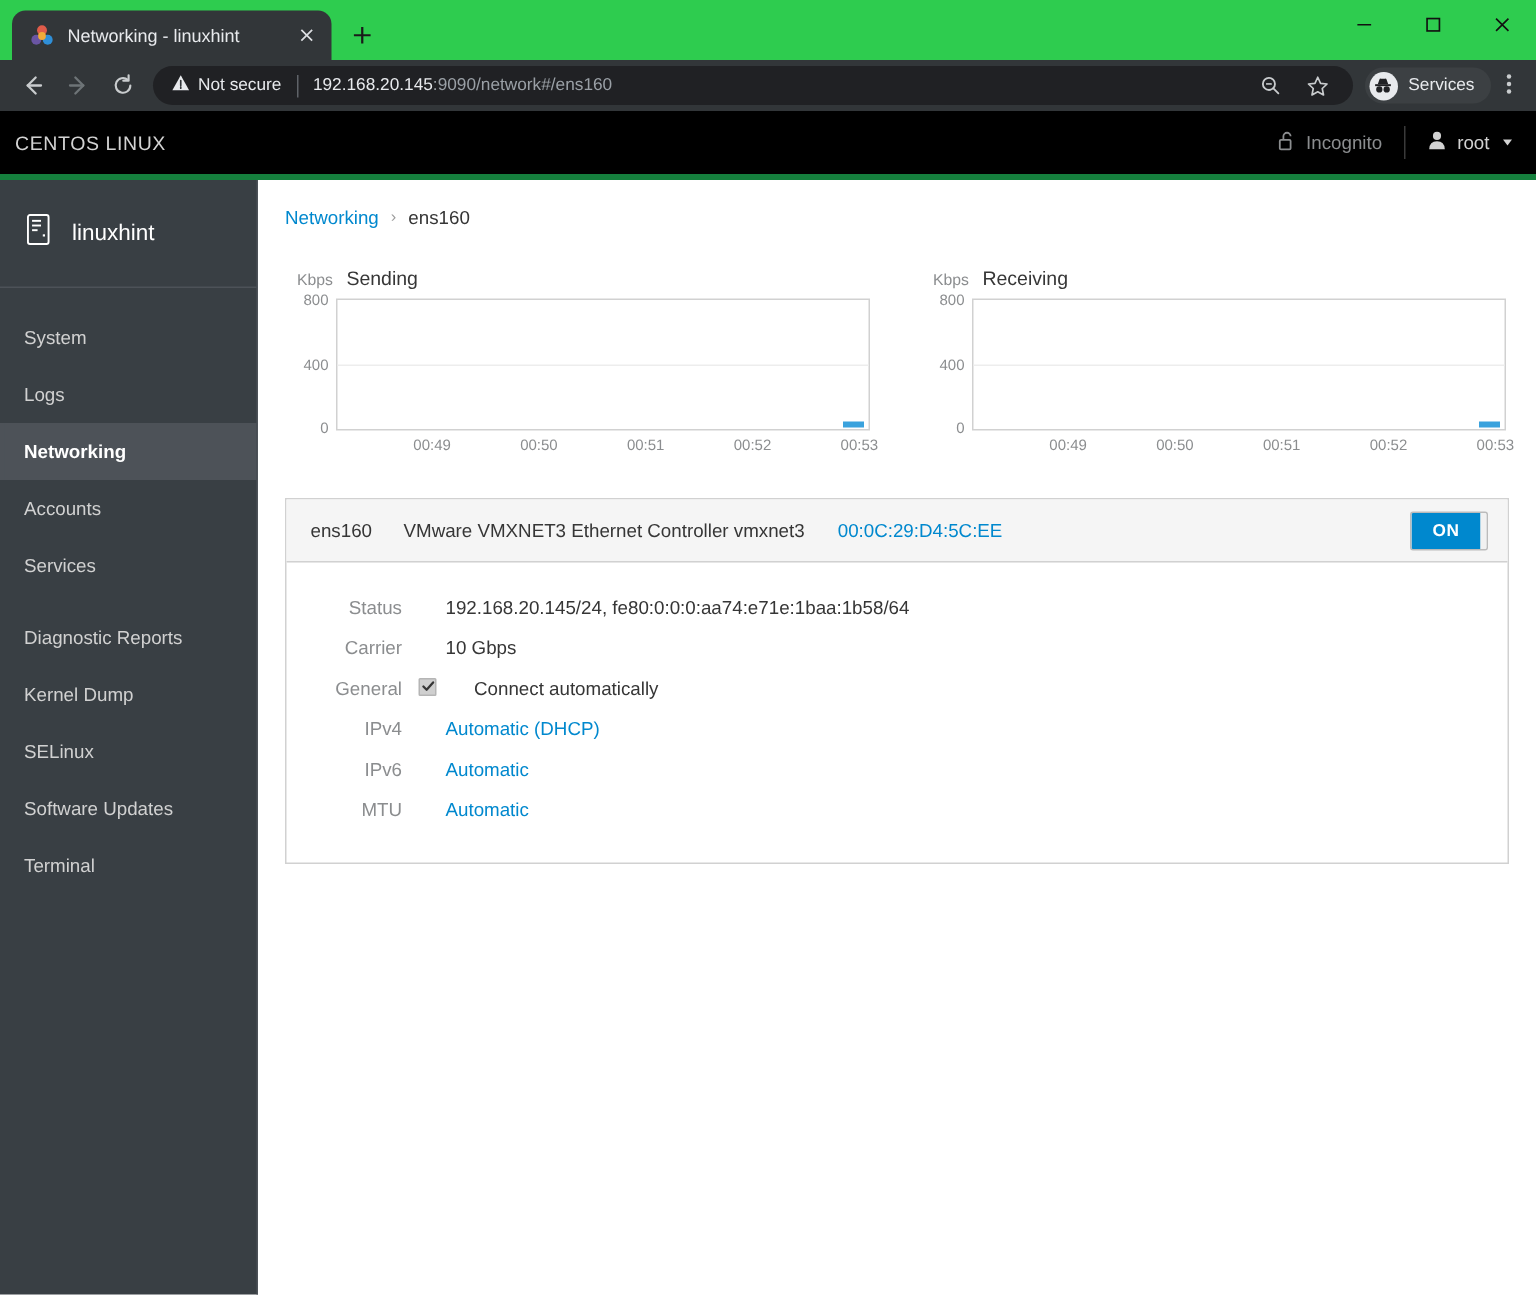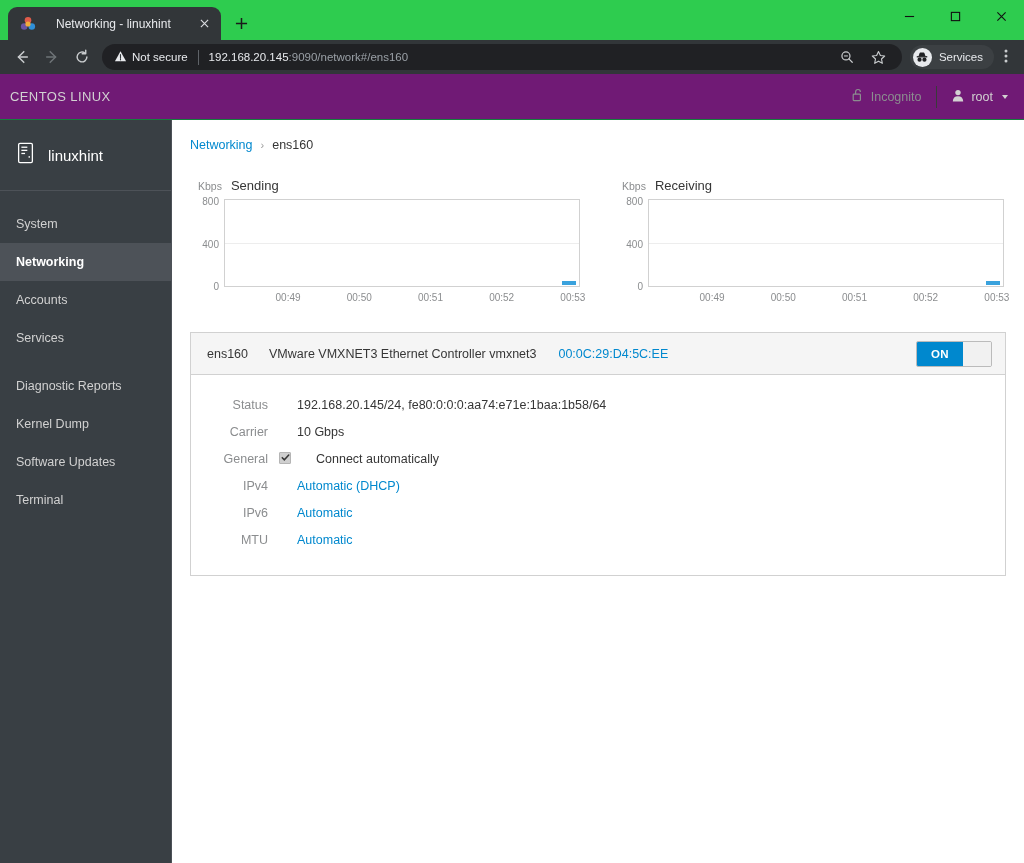--- a/index.html
+++ b/index.html
@@ -20,21 +20,21 @@
     padding-left: 8px;
   }
   .tab {
     background: #323639;
     border-radius: 9px 9px 0 0;
     height: 33px;
     width: 213px;
     display: flex;
     align-items: center;
     padding: 0 9px 0 12px;
-    gap: 20px;
+    gap: 9px;
     position: relative;
   }
   .favicon {
     width: 16px; height: 16px;
     flex: 0 0 16px;
     position: relative;
   }
   .favicon svg { display: block; }
   .tab-title {
     color: #e8eaed;
@@ -153,27 +153,27 @@
   }
 
   
   .cockpit {
     height: 795px;
     display: flex;
     flex-direction: column;
     background: #fff;
   }
   .cp-header {
-    background: #701a75;
+    background: #000000;
     height: 46px;
     display: flex;
     align-items: center;
     padding: 0 16px 0 10px;
     flex: 0 0 46px;
-    border-bottom: 1px solid #15803d;
+    border-bottom: 4px solid #15803d;
   }
   .cp-brand {
     color: #d2d2d2;
     font-size: 13px;
     letter-spacing: 0.4px;
   }
   .cp-header-right {
     margin-left: auto;
     display: flex;
     align-items: center;
@@ -333,21 +333,21 @@
     align-items: center;
     padding: 0 13px 0 16px;
     gap: 0;
   }
   .iface-name { color: #363636; font-size: 12.5px; width: 62px; flex: 0 0 62px;}
   .iface-model { color: #363636; font-size: 12.5px; }
   .iface-mac { color: #0088ce; font-size: 12.5px; margin-left: 22px; }
   .toggle {
     margin-left: auto;
     display: flex;
-    width: 76px; height: 26px;
+    width: 52px; height: 26px;
     border: 1px solid #bbb;
     border-radius: 2px;
     overflow: hidden;
   }
   .toggle-on {
     background: #0088ce;
     color: #fff;
     font-size: 11.5px;
     font-weight: bold;
     flex: 0 0 46px;
@@ -539,35 +539,41 @@
             <rect x="5.5" y="11.8" width="4" height="1.4" fill="#fff"></rect>
             <rect x="13.3" y="15.5" width="1.6" height="1.6" fill="#fff"></rect>
           </svg>
         </span>
         <span class="host-name">linuxhint</span>
       </div>
       <div class="nav-list">
         <div class="nav-item">
             <span>System</span>
           </div>
+        <div class="nav-item">
+            <span>Logs</span>
+          </div>
         <div class="nav-item active">
             <span>Networking</span>
           </div>
         <div class="nav-item">
             <span>Accounts</span>
           </div>
         <div class="nav-item">
             <span>Services</span>
           </div>
         <div class="nav-gap"></div>
         <div class="nav-item">
             <span>Diagnostic Reports</span>
           </div>
         <div class="nav-item">
             <span>Kernel Dump</span>
+          </div>
+        <div class="nav-item">
+            <span>SELinux</span>
           </div>
         <div class="nav-item">
             <span>Software Updates</span>
           </div>
         <div class="nav-item">
             <span>Terminal</span>
           </div>
       </div>
     </div>
 

